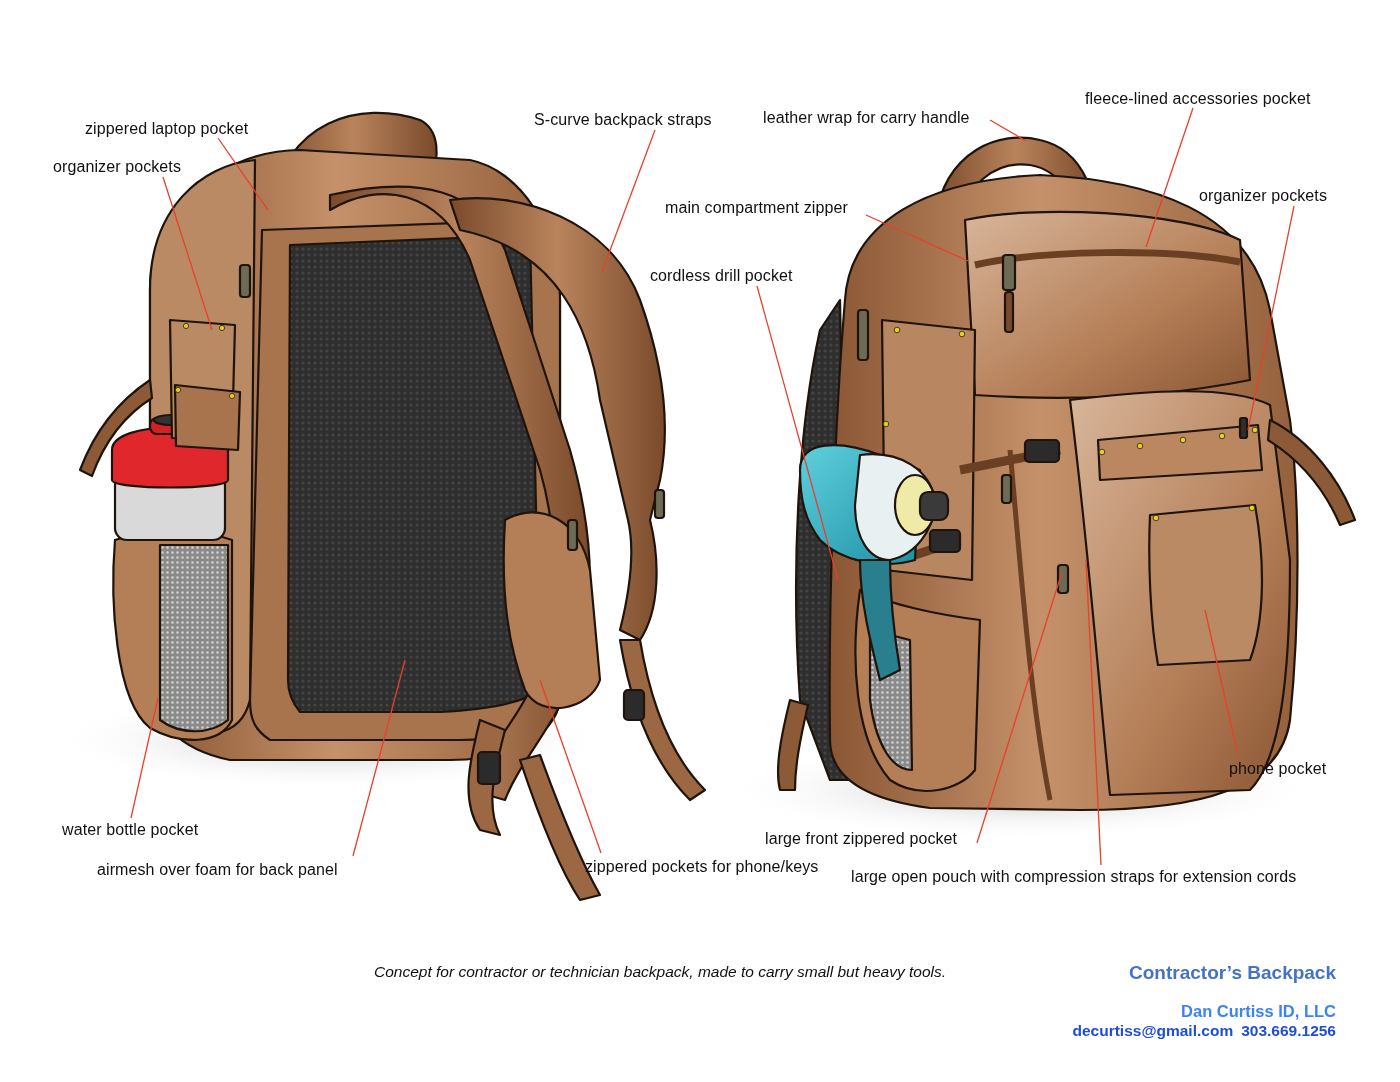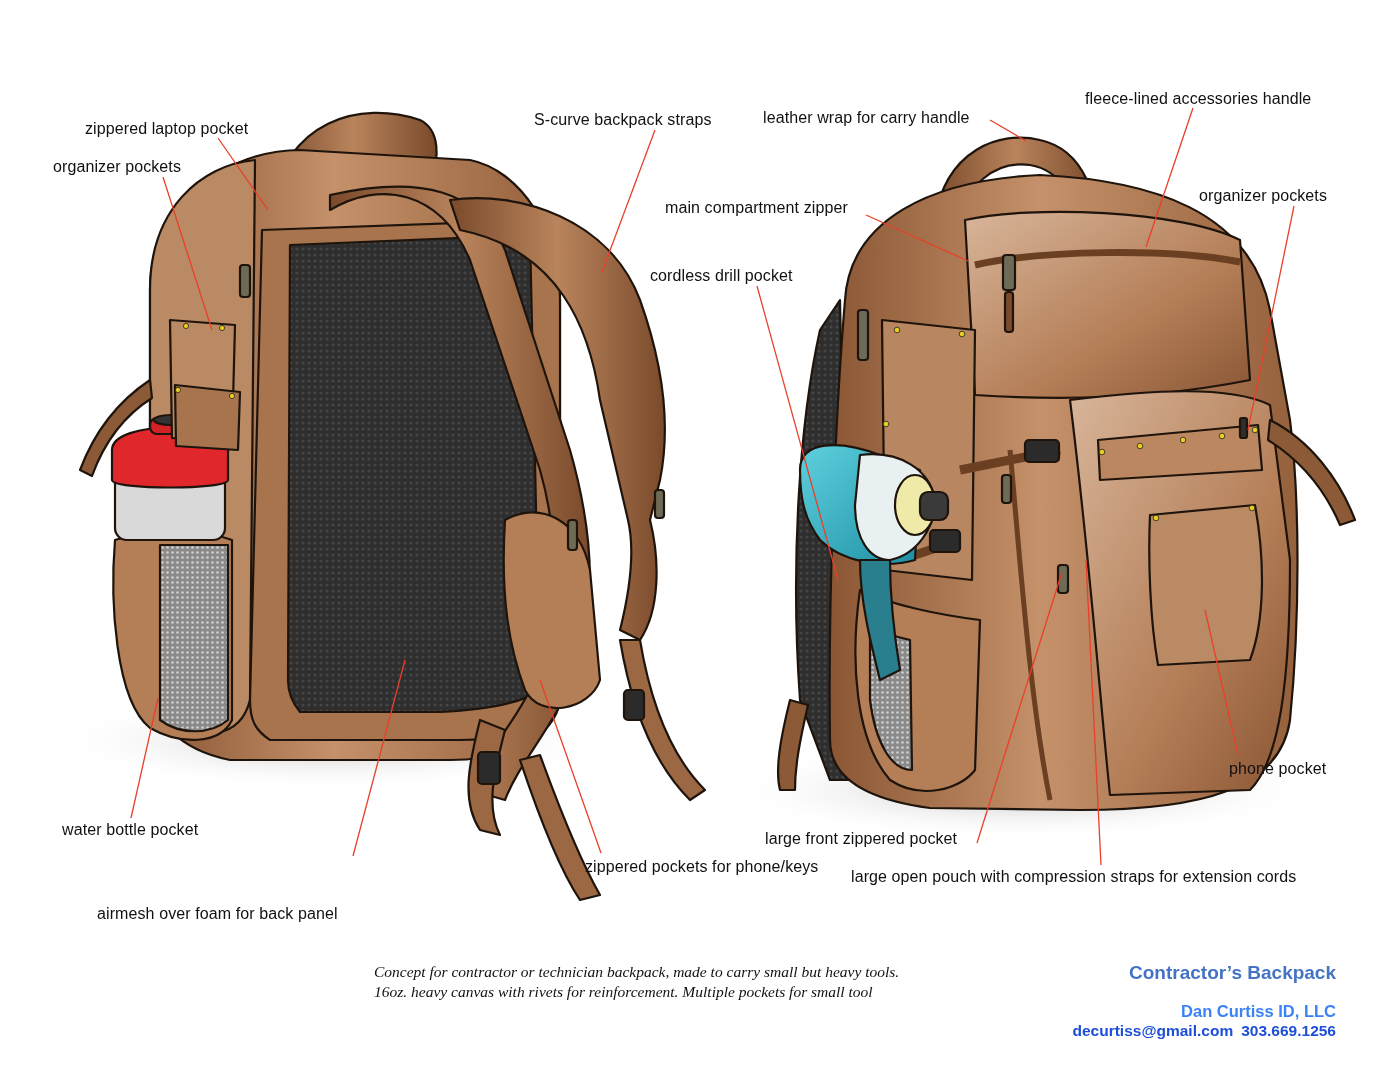--- a/index.html
+++ b/index.html
@@ -2,21 +2,21 @@
 <html><head>
 <meta charset="utf-8">
 <style>
   html, body { margin: 0; padding: 0; background: #ffffff; }
   body { width: 1400px; height: 1082px; position: relative; overflow: hidden;
          font-family: "Liberation Sans", "DejaVu Sans", sans-serif; }
   #art { position: absolute; left: 0; top: 0; width: 1400px; height: 1082px; }
   .label { position: absolute; font-size: 16px; color: #111; white-space: nowrap; letter-spacing: 0.1px; }
   .desc { position: absolute; left: 374px; top: 962px; width: 640px; font-size: 15.5px; line-height: 19.5px;
           font-style: italic; color: #111; }
-  .desc div { white-space: nowrap; font-family: Liberation Serif, serif; }
+  .desc div { white-space: nowrap; }
   .title { position: absolute; right: 64px; top: 962px; font-size: 19px; font-weight: bold; color: #4472c4; margin-left: 28px; }
   .company { position: absolute; right: 64px; top: 1002px; font-size: 16.5px; font-weight: bold; color: #3b82f6; }
   .contact { position: absolute; right: 64px; top: 1022px; font-size: 15.5px; font-weight: bold; color: #1d4ed8; }
   .contact span + span { margin-left: 8px; }
 </style>
 </head>
 <body>
 
 <svg id="art" viewBox="0 0 1400 1082" xmlns="http://www.w3.org/2000/svg">
   <defs>
@@ -172,34 +172,33 @@
       <line x1="1238" y1="755" x2="1205" y2="610" stroke="#e8402a"></line>
       <line x1="1101" y1="865" x2="1086" y2="560" stroke="#e8402a"></line>
     </g>
 </svg>
 
 <div id="label-layer">
     <div class="label" style="left: 85px; top: 120px;">zippered laptop pocket</div>
     <div class="label" style="left: 53px; top: 158px;">organizer pockets</div>
     <div class="label" style="left: 534px; top: 111px;">S-curve backpack straps</div>
     <div class="label" style="left: 763px; top: 109px;">leather wrap for carry handle</div>
-    <div class="label" style="left: 1085px; top: 90px;">fleece-lined accessories handle</div>
+    <div class="label" style="left: 1085px; top: 90px;">fleece-lined accessories pocket</div>
     <div class="label" style="left: 665px; top: 199px;">main compartment zipper</div>
     <div class="label" style="left: 1199px; top: 187px;">organizer pockets</div>
     <div class="label" style="left: 650px; top: 267px;">cordless drill pocket</div>
     <div class="label" style="left: 62px; top: 821px;">water bottle pocket</div>
-    <div class="label" style="left: 97px; top: 861px; margin-top: 44px;">airmesh over foam for back panel</div>
+    <div class="label" style="left: 97px; top: 861px;">airmesh over foam for back panel</div>
     <div class="label" style="left: 585px; top: 858px;">zippered pockets for phone/keys</div>
     <div class="label" style="left: 765px; top: 830px;">large front zippered pocket</div>
     <div class="label" style="left: 1229px; top: 760px;">phone pocket</div>
     <div class="label" style="left: 851px; top: 868px;">large open pouch with compression straps for extension cords</div>
   </div>
 
 <div class="desc">
   <div>Concept for contractor or technician backpack, made to carry small but heavy tools.</div>
-  <div>16oz. heavy canvas with rivets for reinforcement.  Multiple pockets for small tool</div>
 </div>
 
 <div class="title">Contractor’s Backpack</div>
 <div class="company">Dan Curtiss ID, LLC</div>
 <div class="contact">
   <span>decurtiss@gmail.com</span><span>303.669.1256</span>
 </div>
 
 </body></html>

